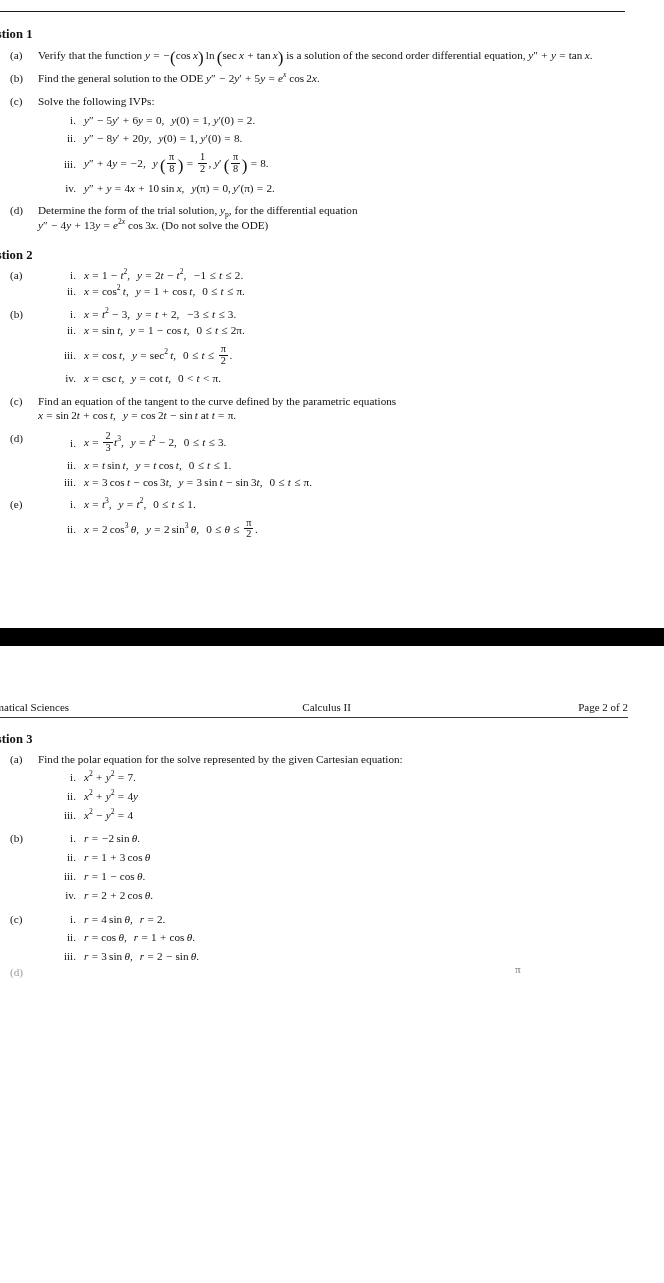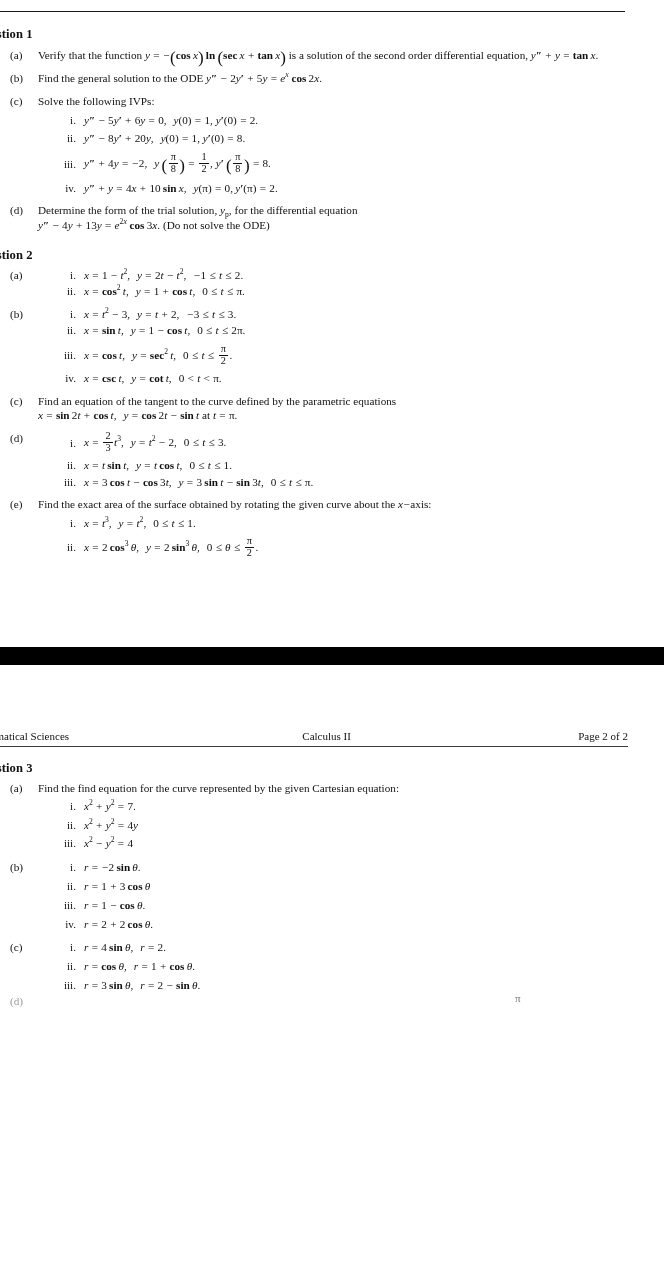--- a/index.html
+++ b/index.html
@@ -83,21 +83,21 @@
     position: absolute;
     left: 0;
     top: 0;
     width: 38px;
     text-align: right;
   }
   .roman.tall > li { margin-top: 4px; }
 
   
   .m { font-family: "Liberation Serif", "DejaVu Serif", serif; font-style: italic; }
-  .up { font-style: normal; font-weight: bold; }
+  .up { font-style: normal; }
   .op { font-style: normal; padding: 0 0.5px; }
   sup, sub {
     font-size: 0.68em;
     font-style: normal;
     line-height: 0;
   }
   sup { vertical-align: super; }
   sub { vertical-align: sub; }
   .frac {
     display: inline-block;
@@ -129,21 +129,21 @@
     width: 628px;
     font-size: 11px;
     padding-bottom: 2px;
   }
   .footer-rule {
     width: 628px;
     height: 0;
     border-top: 1px solid #3a3a3a;
   }
   .footer-left { margin-left: -18px; }
-  .footer-center { margin-left: 6px; margin-top: 10px; }
+  .footer-center { margin-left: 6px; }
   .footer-right { }
 
   
   .clipped-bottom {
     position: relative;
     height: 20px;
     overflow: hidden;
   }
   .clip-left {
     position: absolute;
@@ -269,21 +269,20 @@
         </li>
         <li>
           <span class="rlbl">iii.</span>
           <span><span class="m">x</span> <span class="op">=</span> 3 <span class="up">cos</span> <span class="m">t</span> <span class="op">−</span> <span class="up">cos</span> 3<span class="m">t</span>,<span class="spc"></span><span class="m">y</span> <span class="op">=</span> 3 <span class="up">sin</span> <span class="m">t</span> <span class="op">−</span> <span class="up">sin</span> 3<span class="m">t</span>,<span class="spc"></span>0 <span class="op">≤</span> <span class="m">t</span> <span class="op">≤</span> π.</span>
         </li>
       </ul>
     </li>
 
     <li>
       <span class="lbl">(e)</span>
-      <span class="body-text">Find the exact area of the surface obtained by rotating the given curve about the <span class="m">x</span><span class="op">−</span>axis:</span>
       <ul class="roman">
         <li style="margin-top:4px;">
           <span class="rlbl">i.</span>
           <span><span class="m">x</span> <span class="op">=</span> <span class="m">t</span><sup>3</sup>,<span class="spc"></span><span class="m">y</span> <span class="op">=</span> <span class="m">t</span><sup>2</sup>,<span class="spc"></span>0 <span class="op">≤</span> <span class="m">t</span> <span class="op">≤</span> 1.</span>
         </li>
         <li style="margin-top:6px;">
           <span class="rlbl" style="top:4px;">ii.</span>
           <span><span class="m">x</span> <span class="op">=</span> 2 <span class="up">cos</span><sup>3</sup> <span class="m">θ</span>,<span class="spc"></span><span class="m">y</span> <span class="op">=</span> 2 <span class="up">sin</span><sup>3</sup> <span class="m">θ</span>,<span class="spc"></span>0 <span class="op">≤</span> <span class="m">θ</span> <span class="op">≤</span> <span class="frac"><span class="num">π</span><span class="den">2</span></span>.</span>
         </li>
       </ul>
@@ -301,21 +300,21 @@
     </div>
     <div class="footer-rule"></div>
   </div>
 
   <div class="q-heading" style="margin-top:13px;">estion 3</div>
 
   <ul class="lettered">
 
     <li>
       <span class="lbl">(a)</span>
-      <span class="body-text">Find the find equation for the curve represented by the given Cartesian equation:</span>
+      <span class="body-text">Find the polar equation for the solve represented by the given Cartesian equation:</span>
       <ul class="roman">
         <li style="margin-top:3px;">
           <span class="rlbl">i.</span>
           <span><span class="m">x</span><sup>2</sup> <span class="op">+</span> <span class="m">y</span><sup>2</sup> <span class="op">=</span> 7.</span>
         </li>
         <li style="margin-top:4px;">
           <span class="rlbl">ii.</span>
           <span><span class="m">x</span><sup>2</sup> <span class="op">+</span> <span class="m">y</span><sup>2</sup> <span class="op">=</span> 4<span class="m">y</span></span>
         </li>
         <li style="margin-top:4px;">

